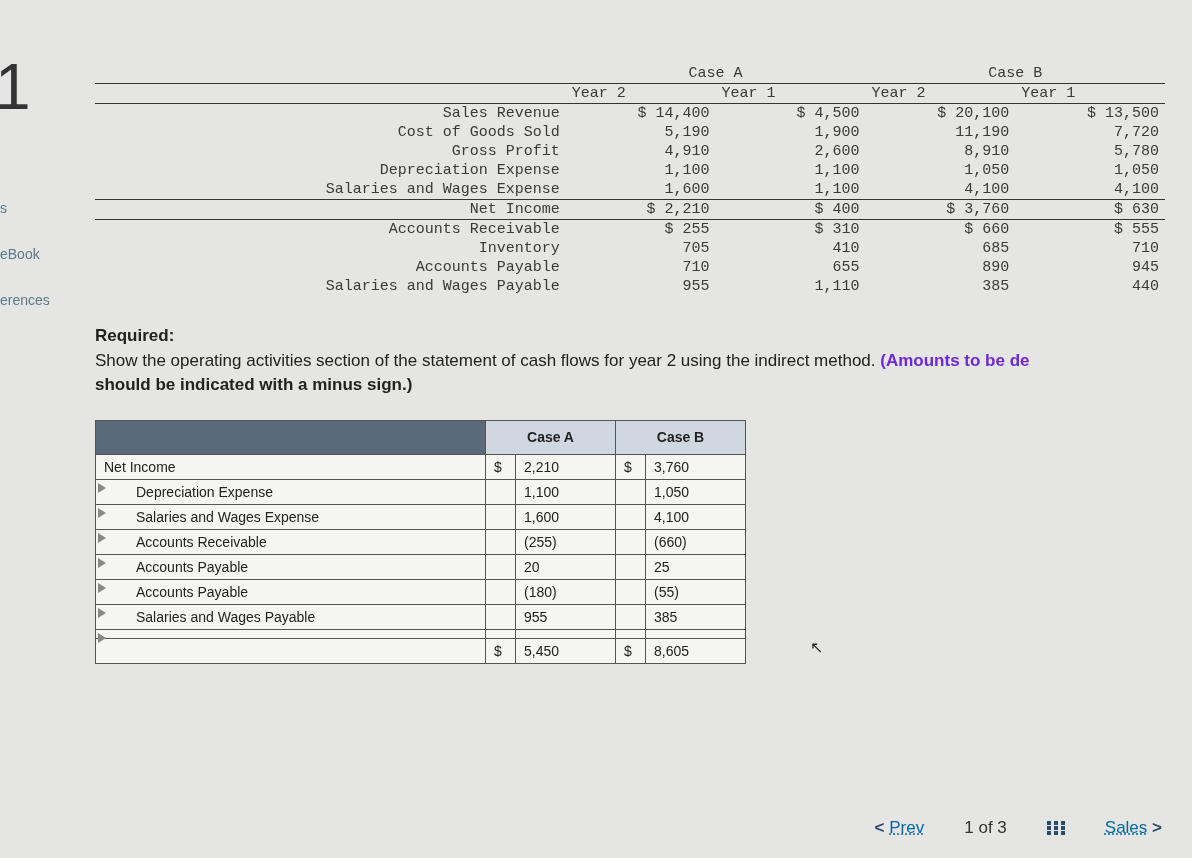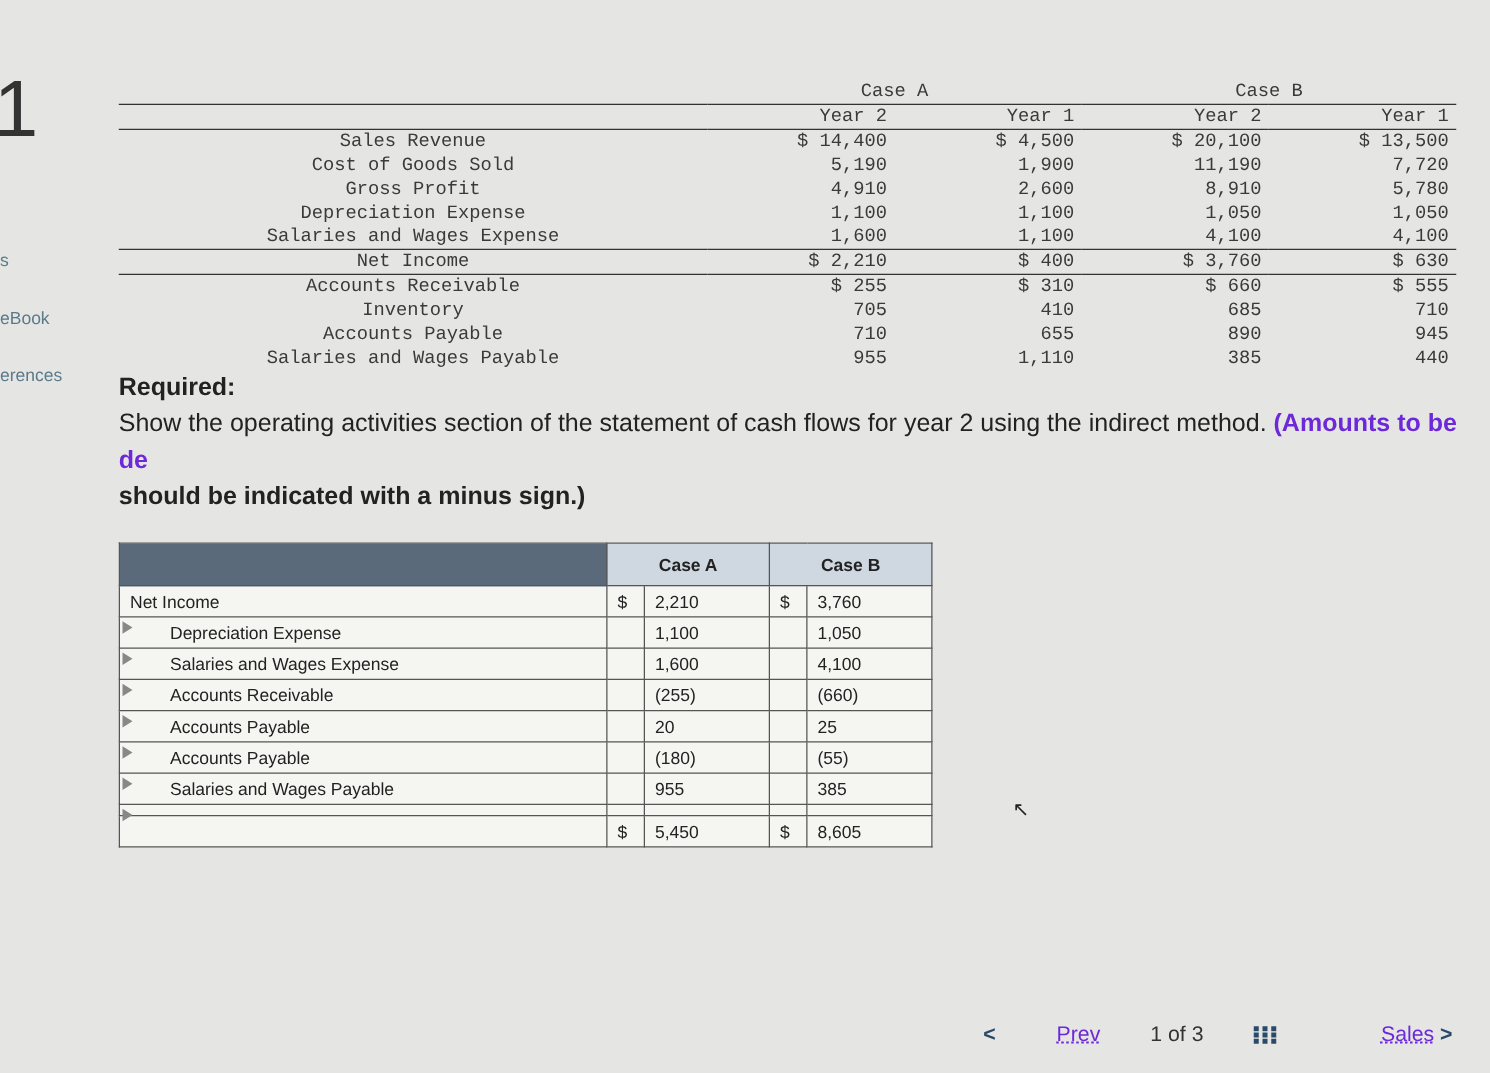--- a/index.html
+++ b/index.html
@@ -44,38 +44,39 @@
     font-size: 15px;
     color: #3a3a38;
     width: 1070px;
   }
   .data-table th, .data-table td {
     padding: 1px 6px;
     text-align: right;
     white-space: nowrap;
   }
   .data-table td:first-child, .data-table th:first-child {
-    text-align: center;
+    text-align: right;
     width: 440px;
   }
   .data-table .group-h th {
     border-bottom: 1.5px solid #333;
     text-align: center;
     font-weight: 400;
   }
   .data-table .yr-h th {
     border-bottom: 1.5px solid #333;
     font-weight: 400;
-    text-align: right;
+    text-align: left;
   }
   .data-table .ul td { border-bottom: 1.5px solid #333; }
   .data-table .caseAy2, .data-table .caseAy1,
   .data-table .caseBy2, .data-table .caseBy1 { width: 140px; }
   .required {
-    font-size: 20px;
+    margin-top: 28px;
+    font-size: 17px;
     line-height: 1.45;
     max-width: 1085px;
   }
   .required b { font-weight: 700; }
   .red { color: #6d28d9; font-weight: 700; }
   
   .ans-table {
     border-collapse: collapse;
     margin-top: 22px;
     font-size: 14px;
@@ -116,21 +117,21 @@
   .footer {
     position: absolute;
     bottom: 20px;
     right: 30px;
     display: flex;
     align-items: center;
     gap: 40px;
     font-size: 17px;
     color: #333;
   }
-  .footer .link { color: #6d28d9; text-decoration: underline dotted; cursor: pointer; margin-left: 44px; }
+  .footer .link { color: #0369a1; text-decoration: underline dotted; cursor: pointer; }
   .footer .chev { color: #2a4a6a; font-weight: 700; }
   .grid-icon {
     display: inline-block;
     width: 18px; height: 14px;
     background:
       linear-gradient(#2a4a6a,#2a4a6a), linear-gradient(#2a4a6a,#2a4a6a), linear-gradient(#2a4a6a,#2a4a6a),
       linear-gradient(#2a4a6a,#2a4a6a), linear-gradient(#2a4a6a,#2a4a6a), linear-gradient(#2a4a6a,#2a4a6a),
       linear-gradient(#2a4a6a,#2a4a6a), linear-gradient(#2a4a6a,#2a4a6a), linear-gradient(#2a4a6a,#2a4a6a);
     background-size: 4px 4px;
     background-repeat: no-repeat;

